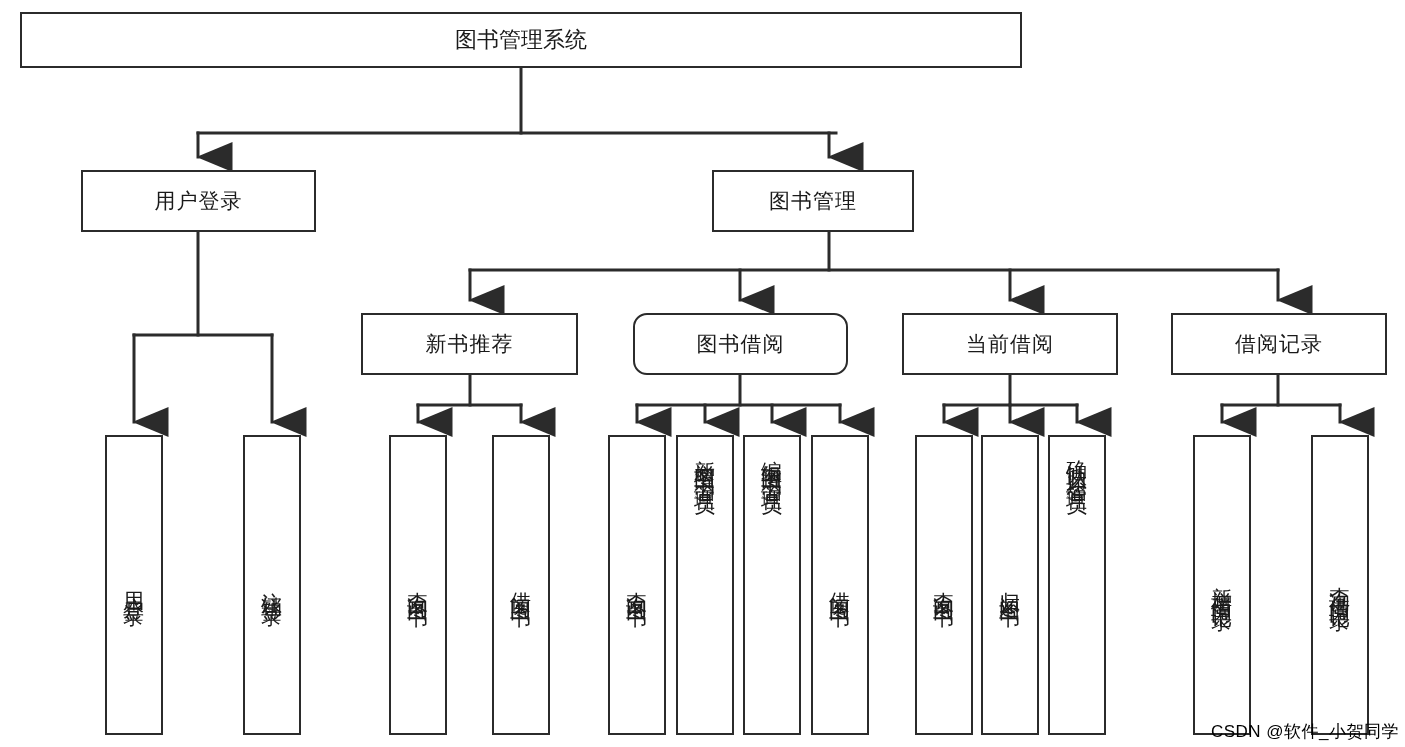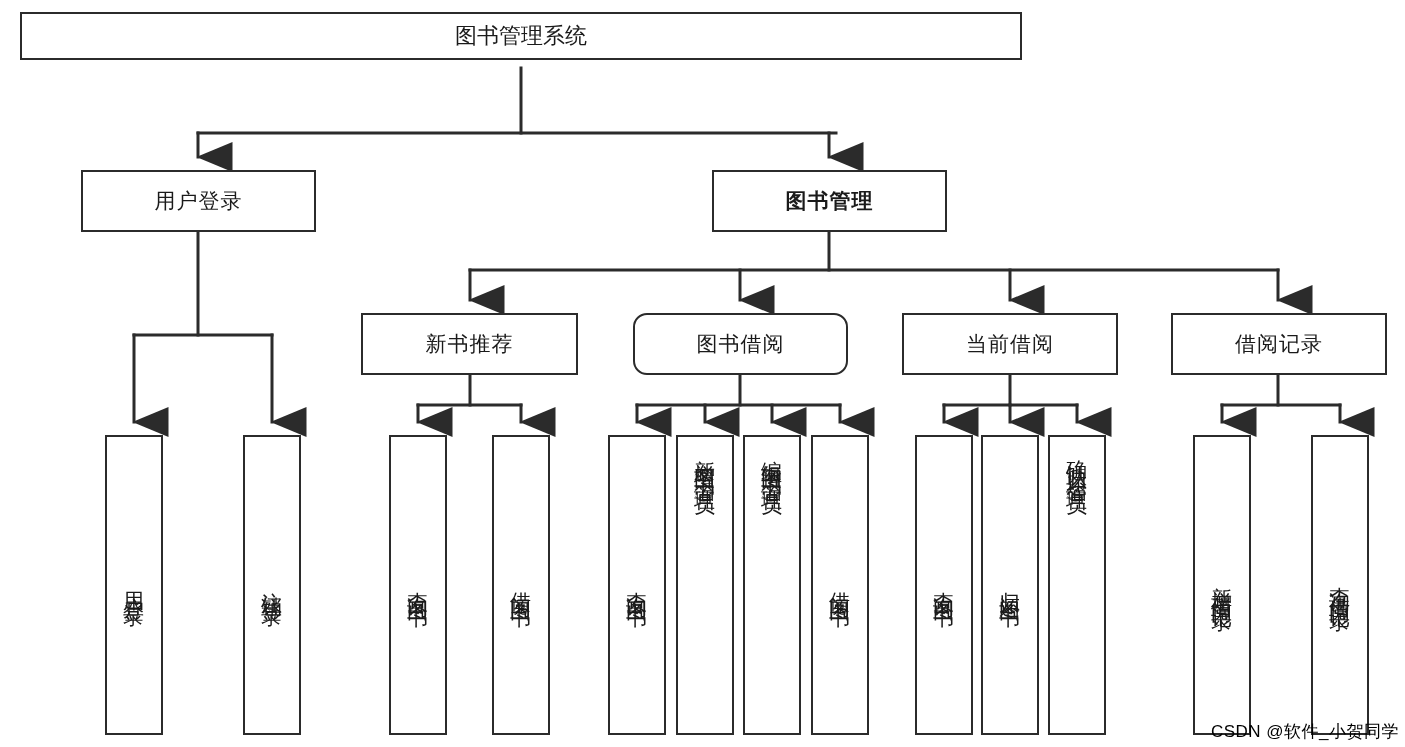--- a/index.html
+++ b/index.html
@@ -105,28 +105,28 @@
       <path d="M1010,405 L1010,422" marker-end="url(#arw)"></path>
       <path d="M1077,405 L1077,422" marker-end="url(#arw)"></path>
 
       <path d="M1278,375 L1278,405"></path>
       <path d="M1222,405 L1340,405"></path>
       <path d="M1222,405 L1222,422" marker-end="url(#arw)"></path>
       <path d="M1340,405 L1340,422" marker-end="url(#arw)"></path>
     </g>
   </svg>
 
-  <div class="node root" style="left:20px;top:12px;width:1002px;height:48px;justify-content:center;">
+  <div class="node root" style="left:20px;top:12px;width:1002px;height:56px;justify-content:center;">
     <span>图书管理系统</span>
   </div>
 
   <div class="node h" style="left:81px;top:170px;width:235px;height:62px;">
     <span>用户登录</span>
   </div>
-  <div class="node h" style="left:712px;top:170px;width:235px;height:62px;font-weight:bold;">
+  <div class="node h" style="left:712px;top:170px;width:202px;height:62px;">
     <span>图书管理</span>
   </div>
 
   <div class="node h" style="left:361px;top:313px;width:217px;height:62px;">
     <span>新书推荐</span>
   </div>
   <div class="node h" style="left:633px;top:313px;width:215px;height:62px;border-radius:14px;">
     <span>图书借阅</span>
   </div>
   <div class="node h" style="left:902px;top:313px;width:216px;height:62px;">

